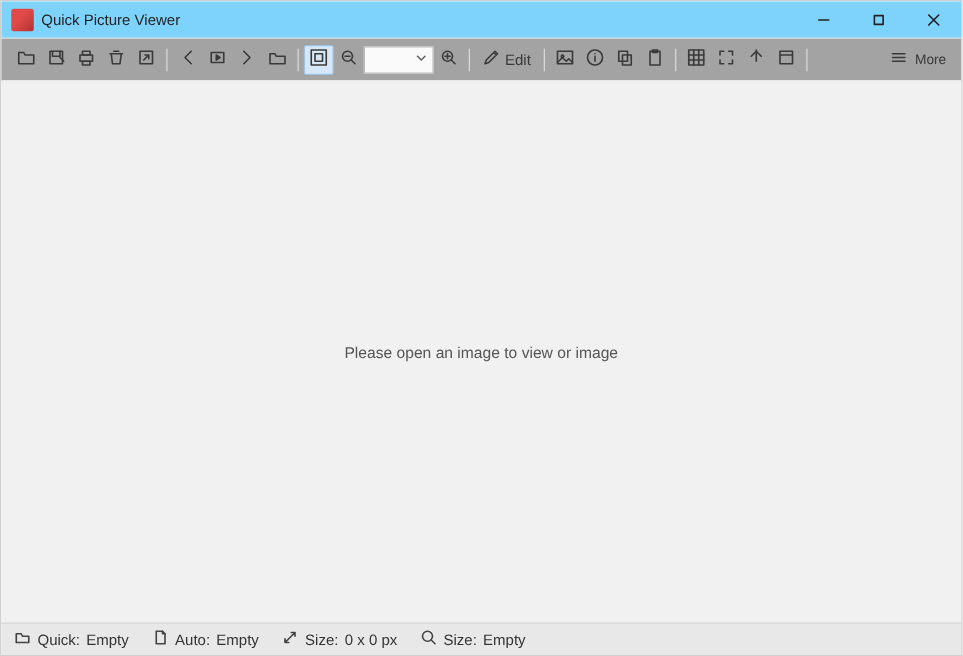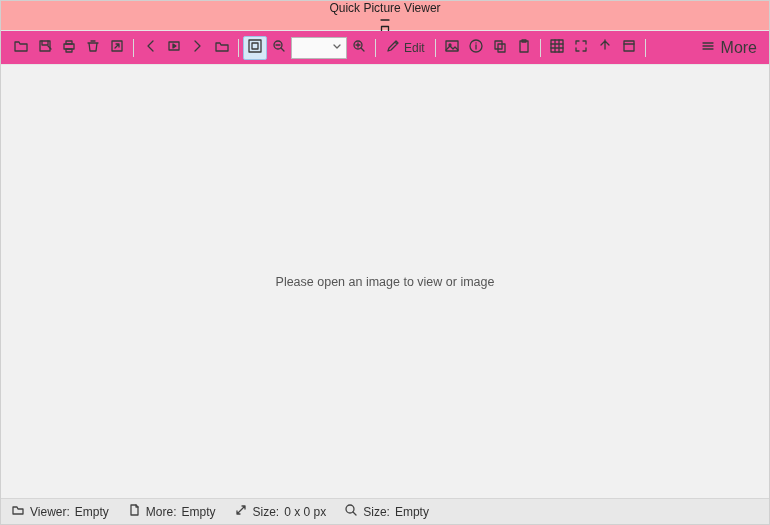--- a/index.html
+++ b/index.html
@@ -10,23 +10,22 @@
     font-size:12px;
     background:#fff;
     color:#222;
     display:flex; flex-direction:column;
     border:1px solid #d0d0d0;
   }
   
   .titlebar {
     height:30px;
     display:flex; align-items:center;
-    background:#fca5a5;
+    background:#7dd3fc;
     border-bottom:1px solid #e6e6e6;
-    flex-direction:column;
   }
   .titlebar .app-icon {
     width:18px; height:18px; margin:0 6px 0 8px;
     background:linear-gradient(135deg,#e24a4a 40%,#b53030 100%);
     border-radius:2px;
   }
   .titlebar .title { flex:0 0 auto; font-size:12px; }
   .titlebar .spacer { flex:1; }
   .titlebar .win-btn {
     width:44px; height:30px;
@@ -34,21 +33,21 @@
     color:#222;
   }
   .titlebar svg { display:block; }
 
   
   .toolbar {
     height:34px;
     display:flex; align-items:center;
     padding:0 8px;
     gap:0;
-    background:#ec4899;
+    background:#a3a3a3;
     border-bottom:1px solid #e6e6e6;
   }
   .tb-btn {
     width:24px; height:24px;
     display:flex; align-items:center; justify-content:center;
     border-radius:2px;
     color:#3a3a3a;
   }
   .tb-btn.active { background:#d6e8f7; border:1px solid #9cc3e6; }
   .tb-sep {
@@ -67,21 +66,21 @@
   .edit-btn {
     height:24px;
     display:flex; align-items:center; gap:4px;
     padding:0 6px; border-radius:2px;
     color:#3a3a3a; font-size:12px;
   }
   .more-btn {
     height:24px;
     display:flex; align-items:center; gap:6px;
     padding:0 4px; border-radius:2px;
-    color:#3a3a3a; font-size:16px;
+    color:#3a3a3a; font-size:11px;
   }
   .tb-spacer { flex:1; }
 
   
   .canvas {
     flex:1;
     background:#f1f1f1;
     display:flex; align-items:center; justify-content:center;
     color:#555; font-size:12.5px;
   }
@@ -334,31 +333,31 @@
   <span>Please open an image to view or image</span>
 </div>
 
 <div class="statusbar">
   <div class="status-item">
     <span>
       <svg width="14" height="14">
           <path d="M2 4h4l1 2h5v5H2z"></path>
         </svg>
     </span>
-    <span>Viewer:</span>
+    <span>Quick:</span>
     <span>Empty</span>
   </div>
   <div class="status-item">
     <span>
       <svg width="14" height="14">
           <path d="M4 2h5l2 2v8H4z"></path>
           <path d="M9 2v2h2"></path>
         </svg>
     </span>
-    <span>More:</span>
+    <span>Auto:</span>
     <span>Empty</span>
   </div>
   <div class="status-item">
     <span>
       <svg width="14" height="14">
           <path d="M3 11l8-8M3 11v-3M3 11h3M11 3v3M11 3h-3"></path>
         </svg>
     </span>
     <span>Size:</span>
     <span>0 x 0 px</span>

